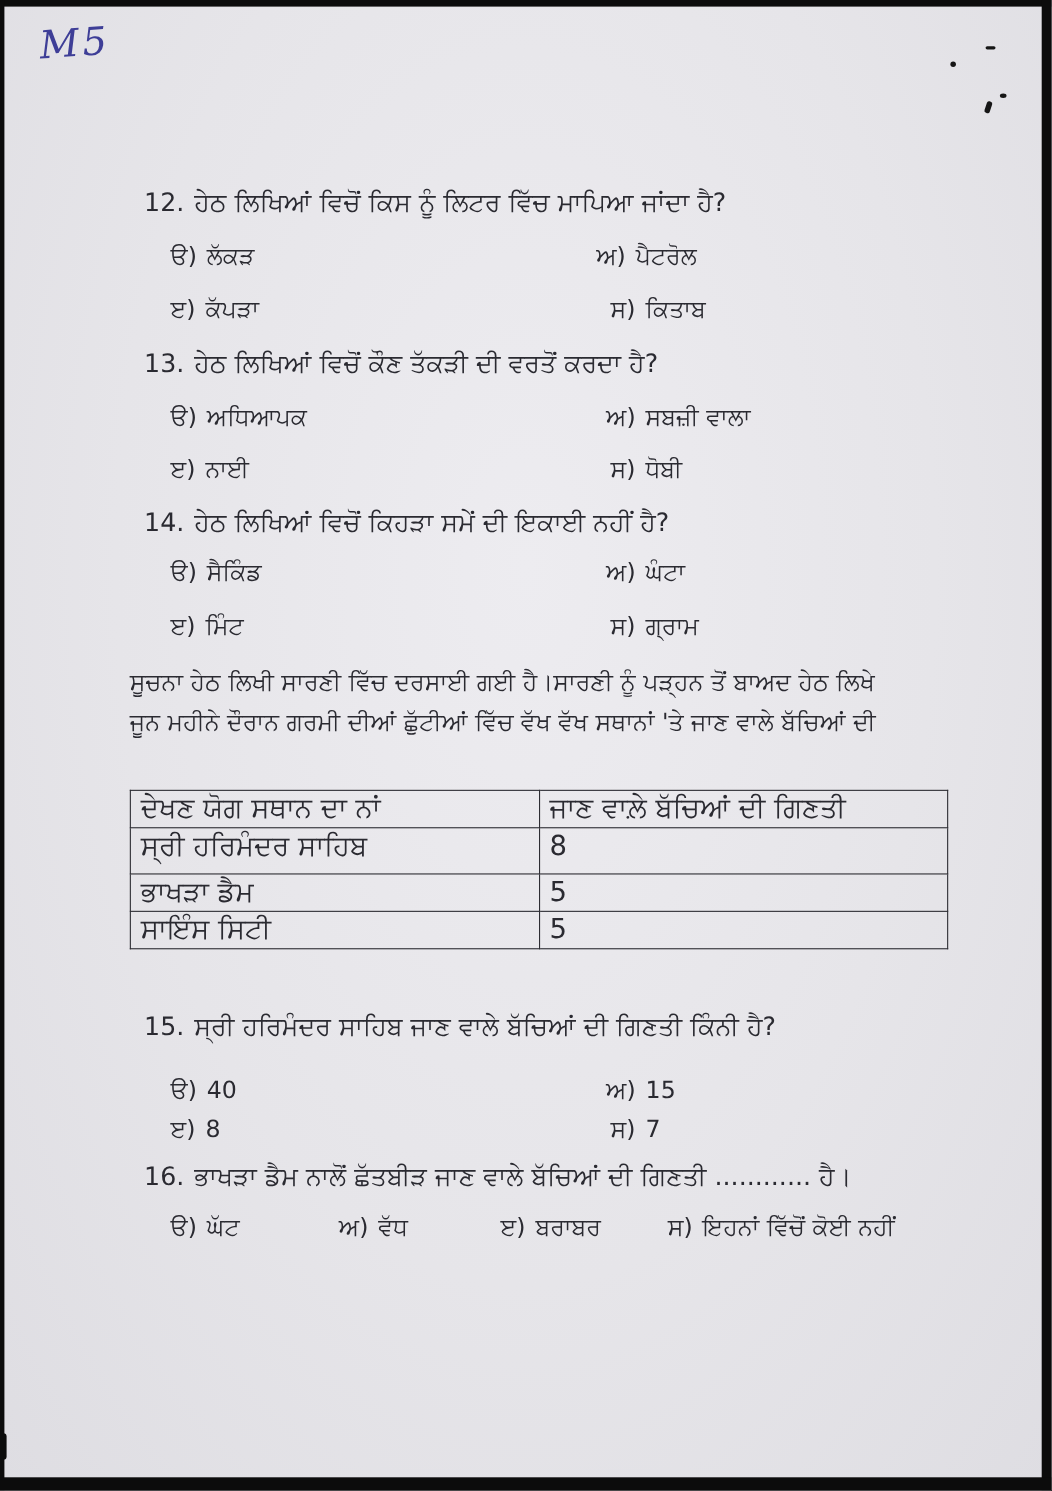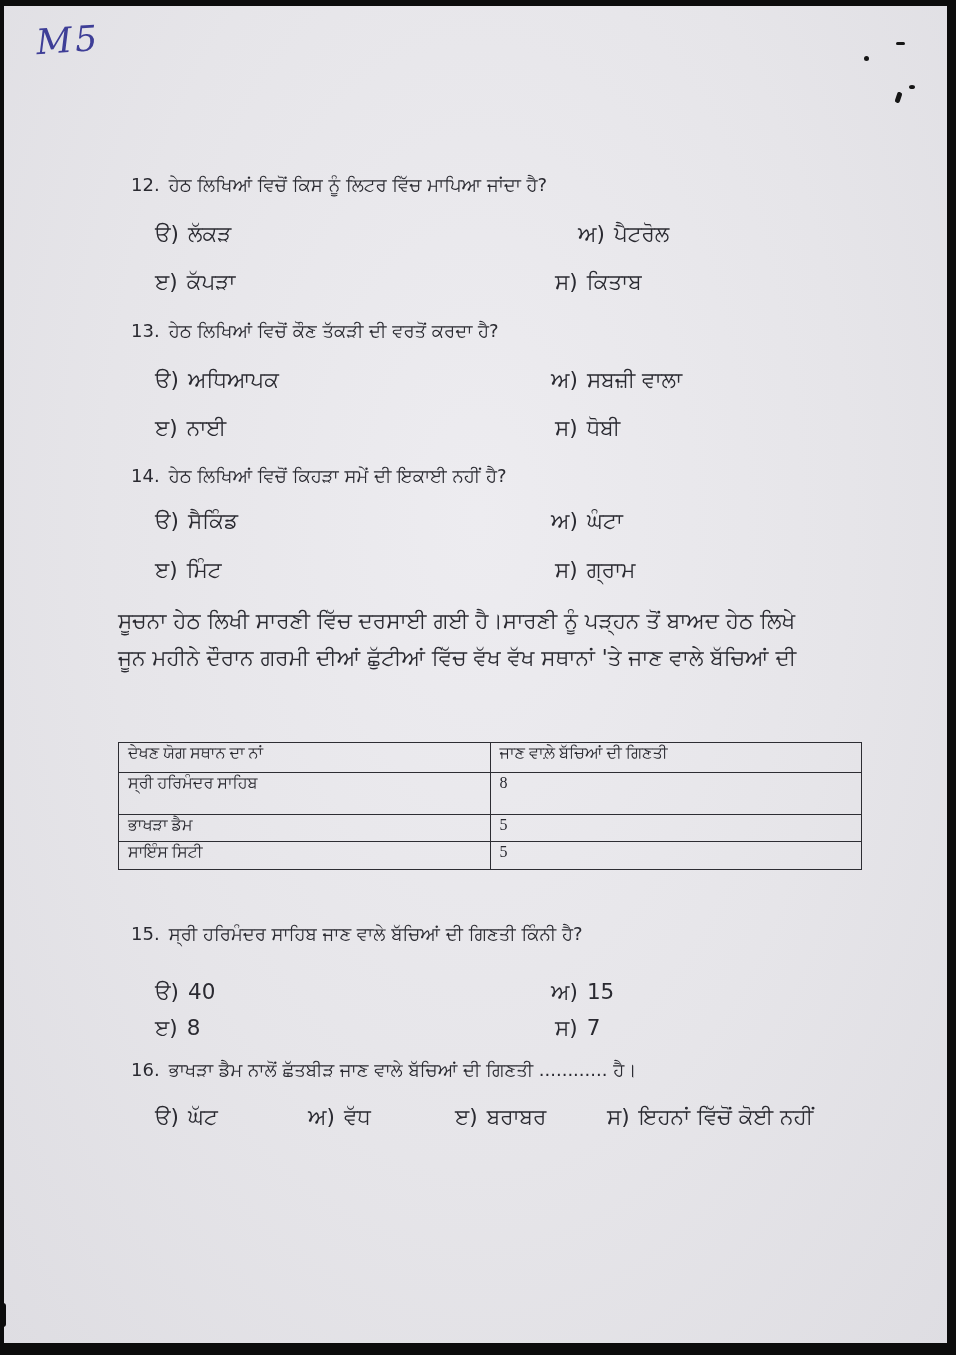--- a/index.html
+++ b/index.html
@@ -24,38 +24,37 @@
     position:absolute; left:36px; top:20px;
     font-family:"DejaVu Serif","Liberation Serif",serif;
     font-style:italic; font-size:35px; letter-spacing:3px;
     color:#3e3e97; transform:rotate(-4deg);
   }
 
   .speck { position:absolute; background:#161616; border-radius:50%; }
 
   .qline {
     position:absolute; left:131px;
-    font-size:18px; line-height:26px; white-space:nowrap;
+    font-size:23px; line-height:26px; white-space:nowrap;
   }
   .qline .num { margin-right:9px; }
 
   .optrow { position:absolute; left:0; width:956px; font-size:21.5px; line-height:26px; }
   .opt { position:absolute; top:0; white-space:nowrap;text-align:right; }
   .opt .lbl { margin-right:9px; }
 
   .passage {
     position:absolute; left:118px; top:602px; width:750px;
     font-size:21.5px; line-height:37px;
   }
 
   table.datatable {
-    position:absolute; left:118px; top:742px; width:744px;
+    position:absolute; left:118px; top:718px; width:744px;
     border-collapse:collapse; table-layout:fixed;
-    font-size:16px;
-    font-family:Liberation Serif, serif;
+    font-size:25px;
   }
   .datatable th, .datatable td {
     border:1.7px solid #2d2d33;
     font-weight:normal; text-align:left; vertical-align:top;
     padding:1px 4px 2px 9px;
     overflow:hidden; white-space:nowrap;
   }
 </style>
 </head>
 <body>
@@ -73,21 +72,21 @@
   <div class="speck" style="left:864px; top:56px; width:5px; height:5px;"></div>
   <div class="speck" style="left:896px; top:42px; width:9px; height:3px; border-radius:2px;"></div>
   <div class="speck" style="left:909px; top:85px; width:6px; height:4px;"></div>
   <div class="speck" style="left:896px; top:92px; width:5px; height:11px; border-radius:2px; transform:rotate(18deg);"></div>
 
   <div class="qline" style="top:172px">
     <span class="num">12.</span><span>ਹੇਠ ਲਿਖਿਆਂ ਵਿਚੋਂ ਕਿਸ ਨੂੰ ਲਿਟਰ ਵਿੱਚ ਮਾਪਿਆ ਜਾਂਦਾ ਹੈ?</span>
   </div>
   <div class="optrow" style="top:221px">
     <span class="opt" style="left:155px"><span class="lbl">ੳ)</span><span>ਲੱਕੜ</span></span>
-    <span class="opt" style="left:578px"><span class="lbl">ਅ)</span><span>ਪੈਟਰੋਲ</span></span>
+    <span class="opt" style="left:542px"><span class="lbl">ਅ)</span><span>ਪੈਟਰੋਲ</span></span>
   </div>
   <div class="optrow" style="top:269px">
     <span class="opt" style="left:155px"><span class="lbl">ੲ)</span><span>ਕੱਪੜਾ</span></span>
     <span class="opt" style="left:555px"><span class="lbl">ਸ)</span><span>ਕਿਤਾਬ</span></span>
   </div>
 
   <div class="qline" style="top:318px">
     <span class="num">13.</span><span>ਹੇਠ ਲਿਖਿਆਂ ਵਿਚੋਂ ਕੌਣ ਤੱਕੜੀ ਦੀ ਵਰਤੋਂ ਕਰਦਾ ਹੈ?</span>
   </div>
   <div class="optrow" style="top:367px">

